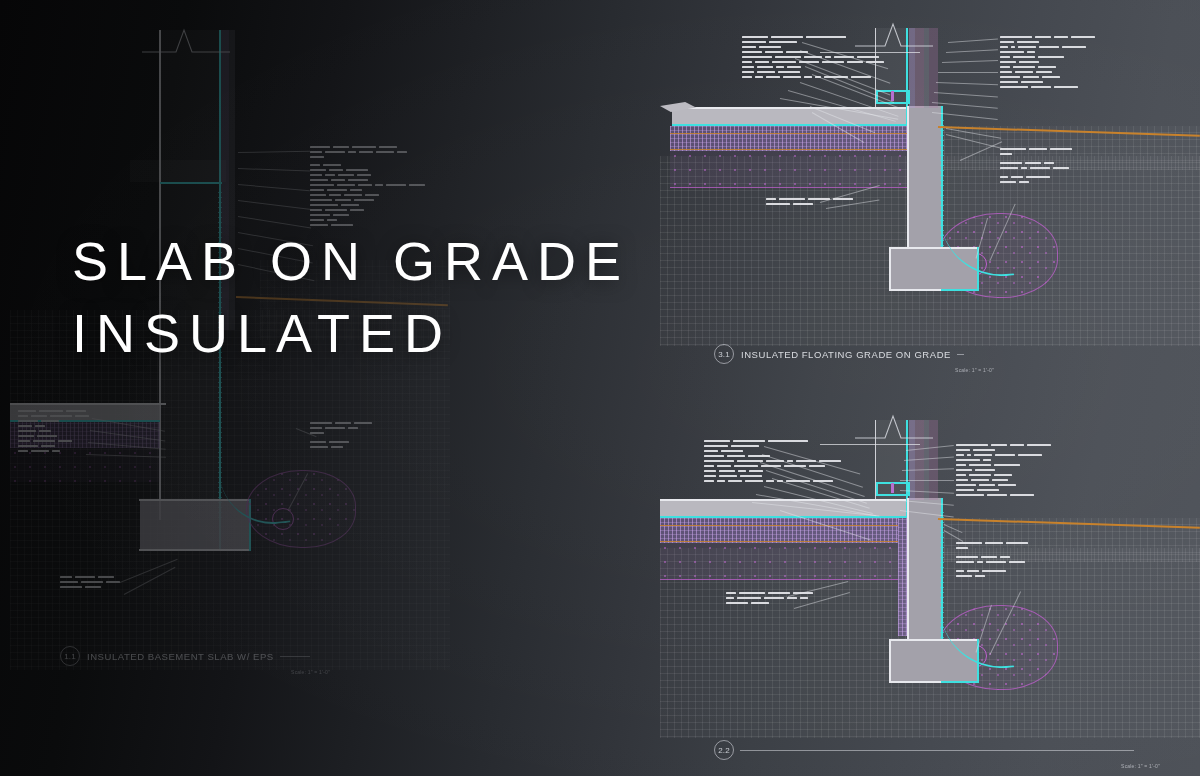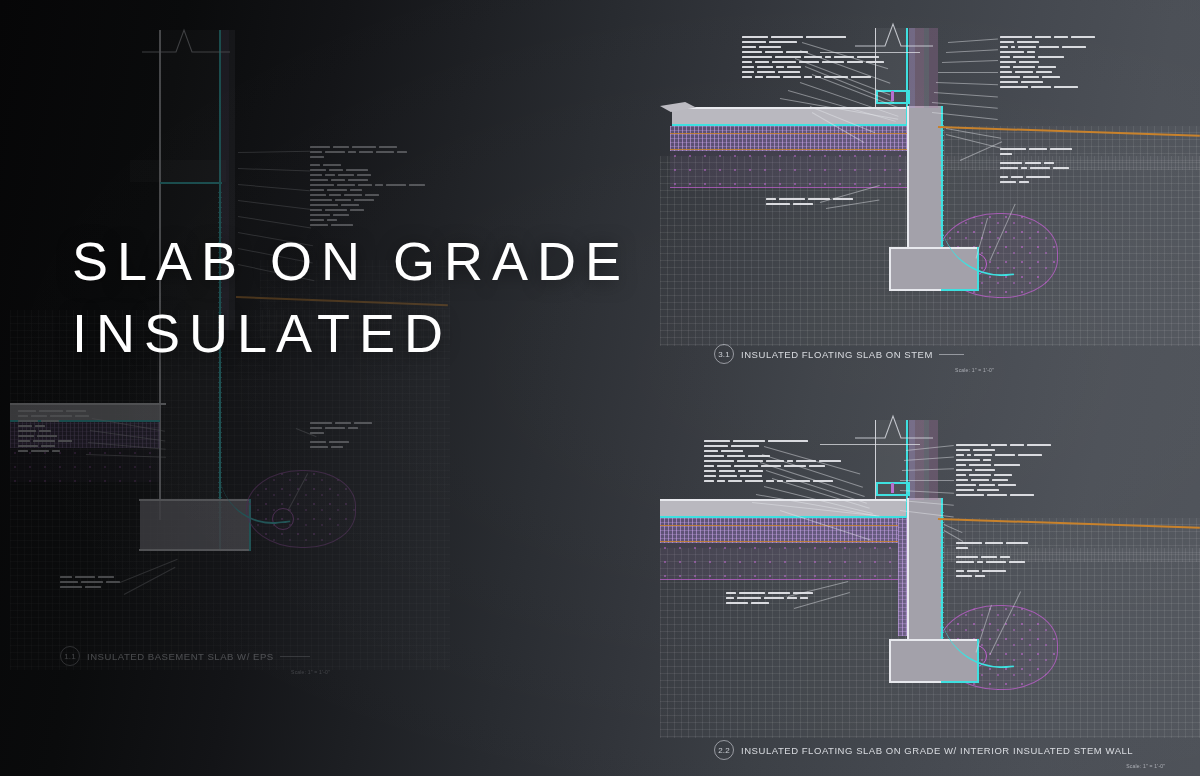--- a/index.html
+++ b/index.html
@@ -342,21 +342,21 @@
         </div>
     </div>
     <div class="leader" style="left:286px; top:120px; width:56px; transform:rotate(10deg);"></div>
     <div class="leader" style="left:286px; top:126px; width:58px; transform:rotate(14deg);"></div>
     <div class="leader" style="left:300px; top:152px; width:46px; transform:rotate(-24deg);"></div>
     <div class="leader" style="left:316px; top:250px; width:42px; transform:rotate(-74deg);"></div>
     <div class="leader" style="left:330px; top:252px; width:62px; transform:rotate(-66deg);"></div>
 
     <div class="titleblock" style="left:54px; top:336px; width:250px;">
       <div class="tb-bub">3.1</div>
-      <div class="tb-txt">INSULATED FLOATING SLAB ON STEM</div>
+      <div class="tb-txt">INSULATED FLOATING GRADE ON GRADE</div>
       <div class="tb-rule" style="flex:1; position:relative;">
         <span class="tb-scale" style="right:-30px;">Scale: 1" = 1'-0"</span>
       </div>
     </div>
   </div>
 
   <div class="cad" style="left:660px; top:400px; width:636px; height:376px;">
 
     <div class="cad earth" style="left:0; top:148px; width:540px; height:190px;"></div>
     <div class="cad earth" style="left:270px; top:118px; width:270px; height:44px;"></div>
@@ -596,21 +596,20 @@
           <i style="width:10px"></i>
         </div>
     </div>
     <div class="leader" style="left:284px; top:124px; width:20px; transform:rotate(24deg);"></div>
     <div class="leader" style="left:284px; top:130px; width:22px; transform:rotate(30deg);"></div>
     <div class="leader" style="left:316px; top:252px; width:50px; transform:rotate(-72deg);"></div>
     <div class="leader" style="left:330px; top:254px; width:70px; transform:rotate(-64deg);"></div>
 
     <div class="titleblock" style="left:54px; top:340px; width:420px;">
       <div class="tb-bub">2.2</div>
-      <div class="tb-txt">INSULATED FLOATING SLAB ON GRADE W/ INTERIOR INSULATED STEM WALL</div>
       <div class="tb-rule" style="flex:1; position:relative;">
         <span class="tb-scale" style="right:-26px;">Scale: 1" = 1'-0"</span>
       </div>
     </div>
   </div>
 
   <div class="cad dim-left" style="left:10px; top:10px; width:440px; height:700px;">
 
     <div class="cad earth" style="left:0; top:300px; width:440px; height:360px; opacity:.85;"></div>
     <div class="cad earth" style="left:250px; top:250px; width:190px; height:80px; opacity:.7;"></div>

